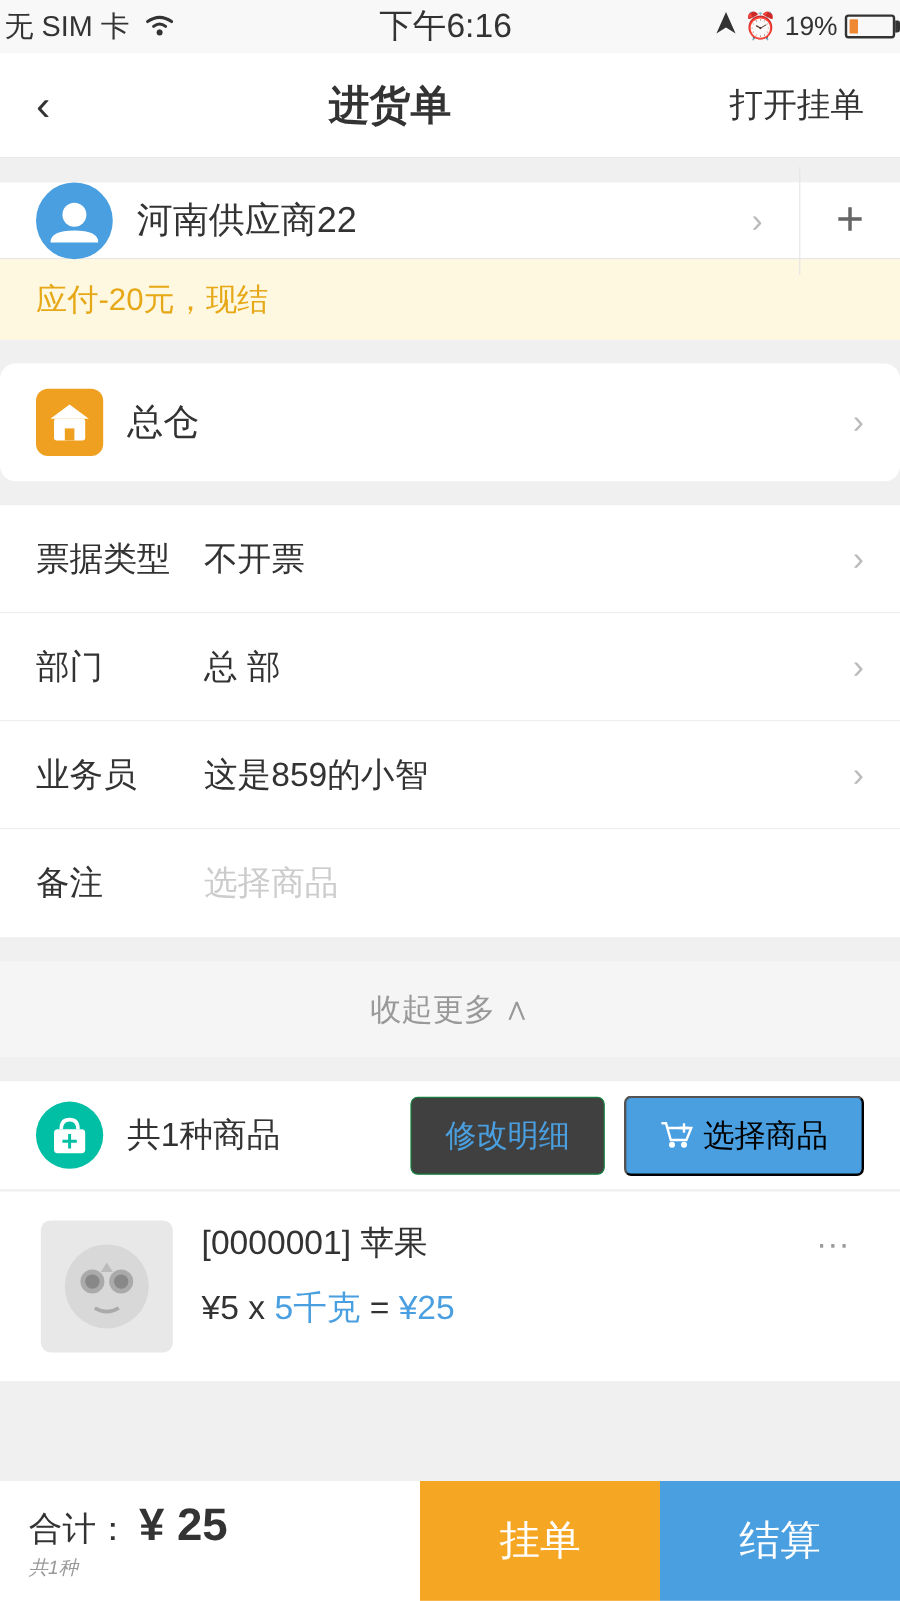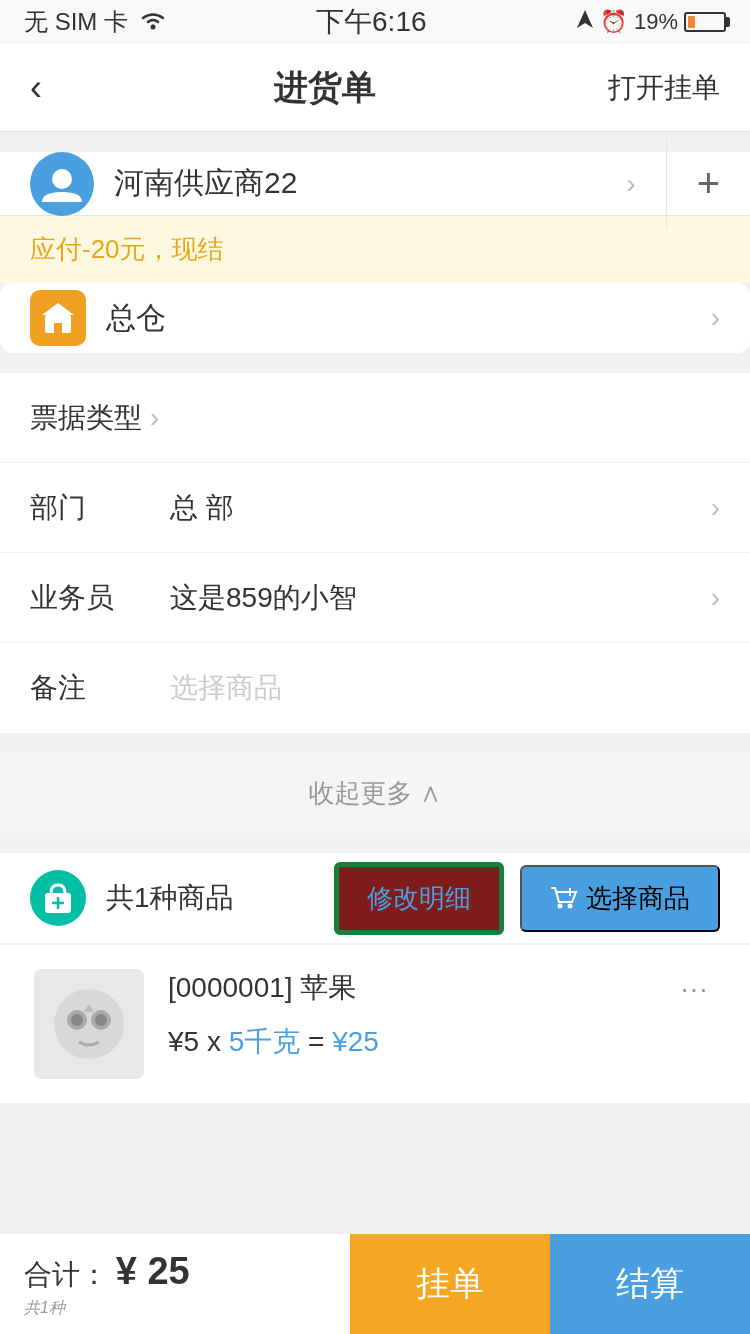--- a/index.html
+++ b/index.html
@@ -14,21 +14,21 @@
     }
 
     
     .status-bar {
       width: 750px;
       height: 44px;
       background: #f8f8f8;
       display: flex;
       align-items: center;
       justify-content: space-between;
-      padding: 0 24px;
+      padding: 0 4px;
       font-size: 24px;
       color: #333;
     }
     .status-left { display: flex; align-items: center; gap: 10px; }
     .status-center { font-size: 28px; font-weight: 500; }
     .status-right { display: flex; align-items: center; gap: 6px; font-size: 22px; }
     .battery-icon {
       width: 42px; height: 20px;
       border: 2px solid #333;
       border-radius: 3px;
@@ -112,21 +112,22 @@
       font-size: 26px;
       color: #e6a817;
     }
 
     
     .warehouse-section {
       background: #fff;
       display: flex;
       align-items: center;
       padding: 0 30px;
-      height: 70px;
+      height: 98px;
+      margin-top: 20px;
       border-radius: 13px;
     }
     .warehouse-icon {
       width: 56px; height: 56px;
       border-radius: 10px;
       background: #f0a020;
       display: flex; align-items: center; justify-content: center;
       margin-right: 20px;
     }
     .warehouse-name { flex: 1; font-size: 30px; color: #333; }
@@ -189,23 +190,23 @@
     }
     .product-icon {
       width: 56px; height: 56px;
       border-radius: 50%;
       background: #00bfa5;
       display: flex; align-items: center; justify-content: center;
       margin-right: 20px;
     }
     .product-count { flex: 1; font-size: 28px; color: #333; }
     .btn-modify {
-      border: 5px solid #15803d;
+      border: 1px solid #15803d;
       color: #4a9fe0;
-      background: #7f1d1d;
+      background: #404040;
       padding: 14px 28px;
       border-radius: 6px;
       font-size: 26px;
       margin-right: 16px;
       cursor: pointer;
     }
     .btn-select {
       background: #4a9fe0;
       color: #000000;
       padding: 14px 28px;
@@ -346,20 +347,21 @@
       <rect x="13" y="22" width="8" height="10" fill="#f0a020"></rect>
     </svg>
   </div>
   <span class="warehouse-name">总仓</span>
   <span class="row-arrow">›</span>
 </div>
 
 <div class="form-section">
   <div class="form-row">
     <span class="form-label">票据类型</span>
+    <span class="form-value">不开票</span>
     <span class="row-arrow">›</span>
   </div>
   <div class="form-row">
     <span class="form-label">部门</span>
     <span class="form-value">总 部</span>
     <span class="row-arrow">›</span>
   </div>
   <div class="form-row">
     <span class="form-label">业务员</span>
     <span class="form-value">这是859的小智</span>

